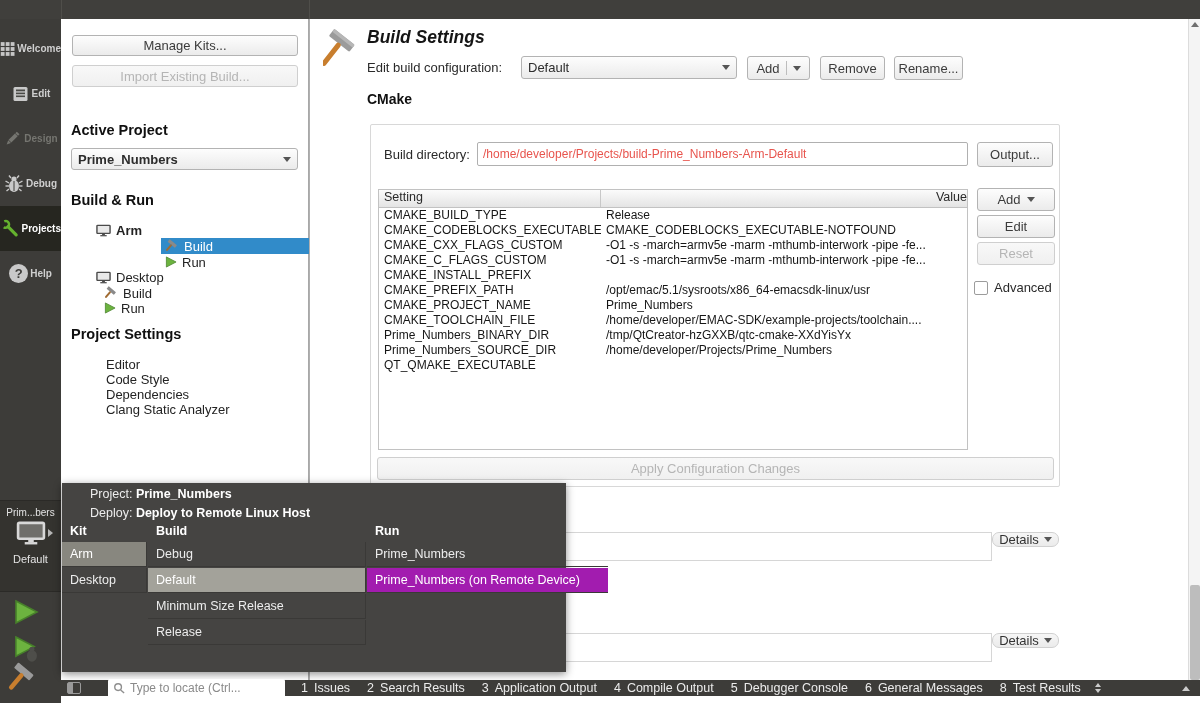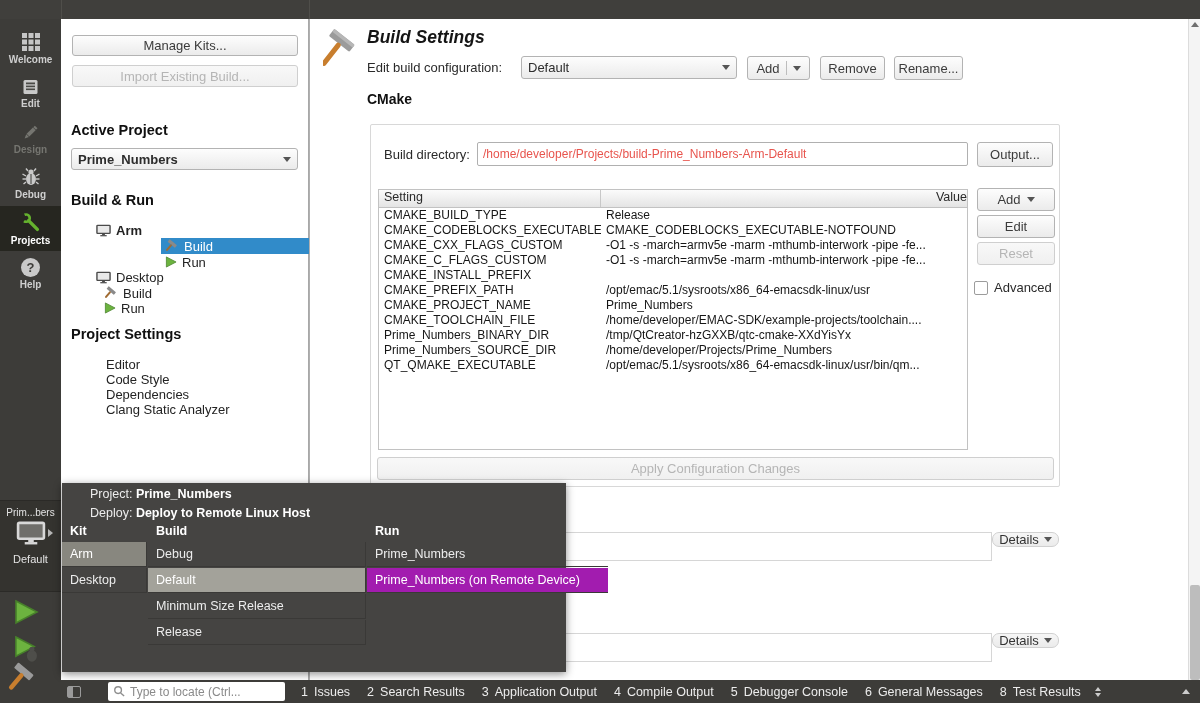--- a/index.html
+++ b/index.html
@@ -5,24 +5,24 @@
   * { margin:0; padding:0; box-sizing:border-box; }
   html,body { width:1200px; height:703px; overflow:hidden; }
   body { font-family:"Liberation Sans","DejaVu Sans",sans-serif; background:#fff; }
   .abs { position:absolute; }
   #root { position:relative; width:1200px; height:703px; background:#fff; overflow:hidden; }
 
   
   .topbar { left:0; top:0; width:1200px; height:19px; background:#403f3c; }
   .topbar .sep { position:absolute; top:0; width:1px; height:19px; background:#4f4e4a; }
   .mode-sidebar { left:0; top:19px; width:61px; height:684px; background:#3d3c39; }
-  .statusbar { left:61px; top:680px; width:1139px; height:23px; background:#3d3c39; display:flex; align-items:center; }
-
-  
-  .mode-item { width:61px; height:45px; display:flex; flex-direction:column; align-items:center; justify-content:center; gap:2px; }
+  .statusbar { left:61px; top:680px; width:1139px; height:16px; background:#3d3c39; display:flex; align-items:center; }
+
+  
+  .mode-item { width:61px; height:45px; display:flex; align-items:center; justify-content:center; gap:2px; }
   .mode-item .lbl { font-size:10px; font-weight:bold; color:#cfcfcf; }
   .mode-item.selected { background:#262620; }
   .mode-item.selected .lbl { color:#ffffff; }
   .mode-item.disabled .lbl { color:#757570; }
 
   
   .kit-box { left:0; top:500px; width:61px; height:92px; background:#34332f; border-top:1px solid #2b2a27; border-bottom:1px solid #2b2a27; text-align:center; color:#e3e3e3; }
   .kit-box .proj { font-size:10px; margin-top:6px; }
   .kit-box .kitname { font-size:11px; margin-top:4px; }
 
@@ -352,21 +352,20 @@
     <div class="cm-row">
         <div class="c1">Prime_Numbers_BINARY_DIR</div>
         <div class="c2">/tmp/QtCreator-hzGXXB/qtc-cmake-XXdYisYx</div>
       </div>
     <div class="cm-row">
         <div class="c1">Prime_Numbers_SOURCE_DIR</div>
         <div class="c2">/home/developer/Projects/Prime_Numbers</div>
       </div>
     <div class="cm-row">
         <div class="c1">QT_QMAKE_EXECUTABLE</div>
-        <div class="c2">/opt/emac/5.1/sysroots/x86_64-emacsdk-linux/usr/bin/qm...</div>
       </div>
   </div>
 
   <div class="btn side-btn" style="top:188px;gap:6px;">
     <span>Add</span>
     <span class="tri-down"></span>
   </div>
   <div class="btn side-btn" style="top:215px;">
       <span>Edit</span>
     </div>

